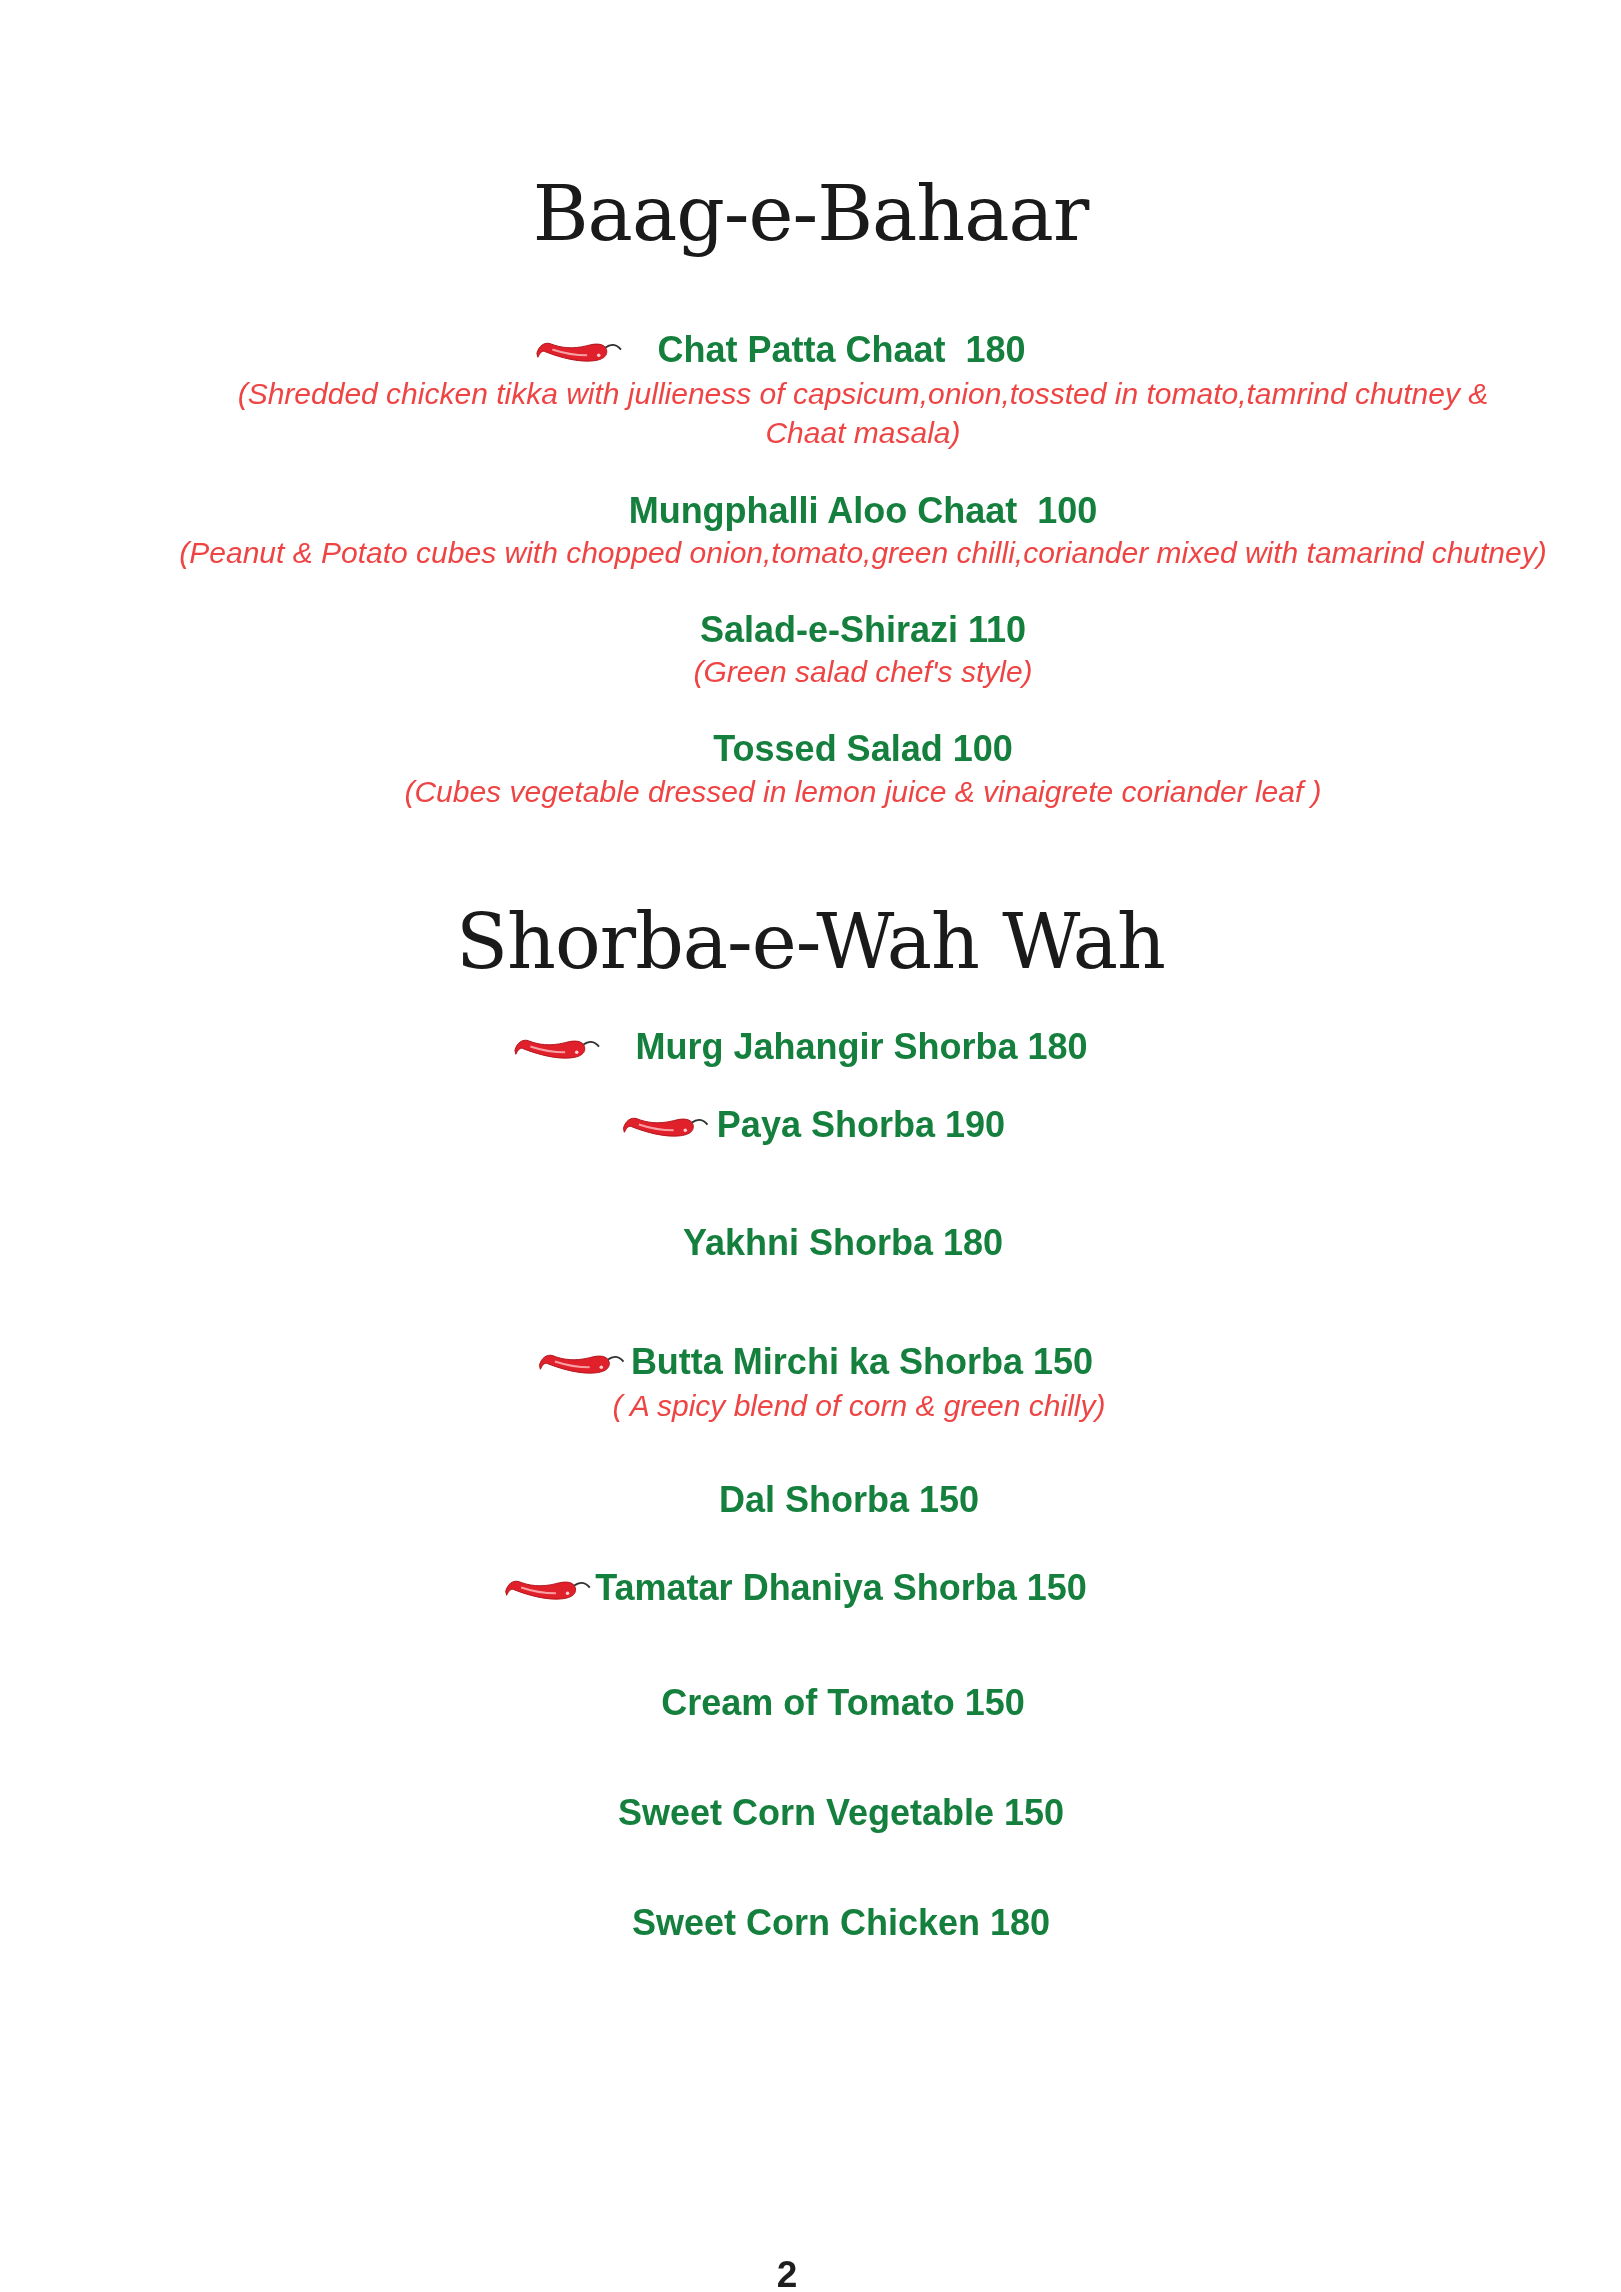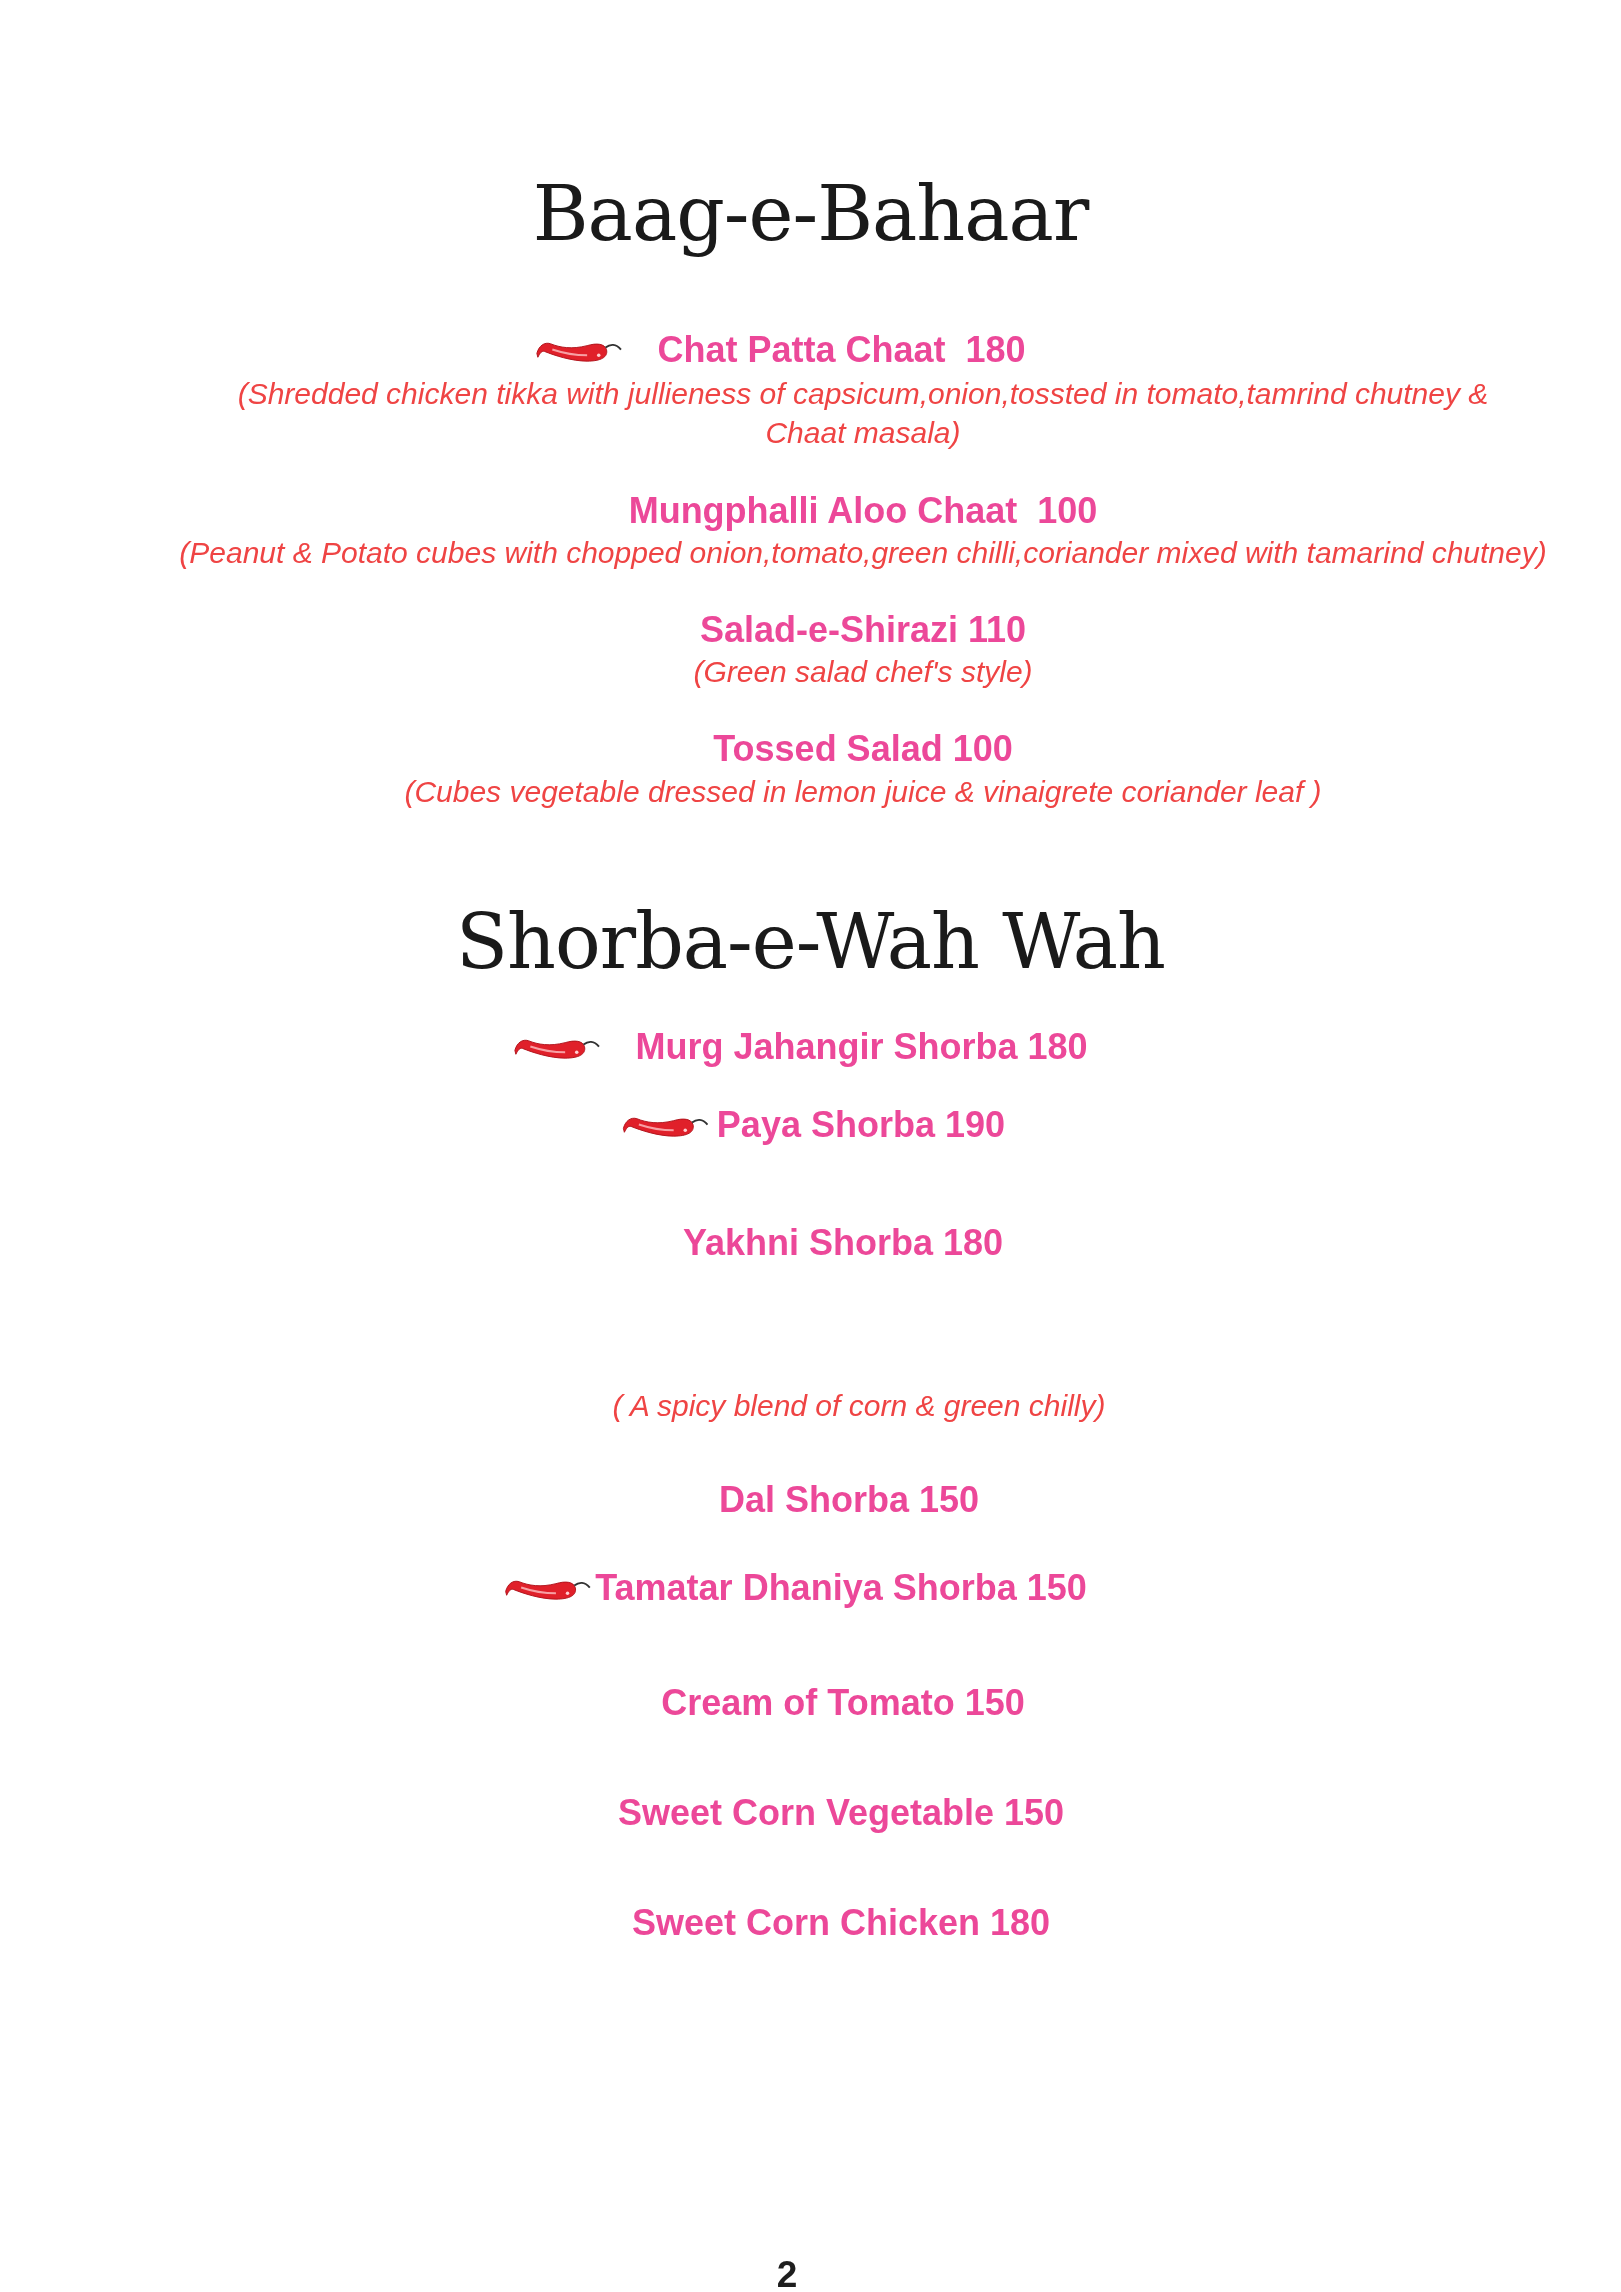--- a/index.html
+++ b/index.html
@@ -7,21 +7,21 @@
   .page { position: absolute; left: 0; top: 0; width: 1621px; height: 2293px; }
   .heading {
     position: absolute; left: 0; width: 100%; text-align: center;
     font-family: "DejaVu Serif", "Liberation Serif", serif;
     font-size: 76px; font-weight: normal; color: #1a1a1a; line-height: 1;
     letter-spacing: -1px;
   }
   .item-line {
     position: absolute; white-space: nowrap; line-height: 1;
     font-family: "Liberation Sans", sans-serif; font-weight: bold;
-    font-size: 36px; color: #ec4899;
+    font-size: 36px; color: #15803d;
     transform: translate(-50%, -50%);
     display: flex; align-items: center;
   }
   .desc {
     position: absolute; white-space: nowrap; line-height: 1;
     font-family: "Liberation Sans", sans-serif; font-style: italic;
     font-size: 30px; color: #ef4444;
     transform: translate(-50%, -50%);
   }
   .chilli { display: inline-block; width: 92px; height: 29px; }
@@ -96,20 +96,29 @@
         </svg>
       </span>
     <span class="gap" style="width:5.9px"></span>
     <span>Paya Shorba 190</span>
   </div>
 
   <div class="item-line" style="left:843px; top:1243px;">
     <span>Yakhni Shorba 180</span>
   </div>
 
+  <div class="item-line" style="left:814px; top:1362px;">
+    <span class="chilli">
+        <svg viewBox="0 0 94 30" width="92" height="29">
+          <use href="#chilli-sym"></use>
+        </svg>
+      </span>
+    <span class="gap" style="width:3.9px"></span>
+    <span>Butta Mirchi ka Shorba 150</span>
+  </div>
   <div class="desc" style="left:859px; top:1406px;">( A spicy blend of corn &amp; green chilly)</div>
 
   <div class="item-line" style="left:849px; top:1500px;">
     <span>Dal Shorba 150</span>
   </div>
 
   <div class="item-line" style="left:794px; top:1588px;">
     <span class="chilli">
         <svg viewBox="0 0 94 30" width="92" height="29">
           <use href="#chilli-sym"></use>

